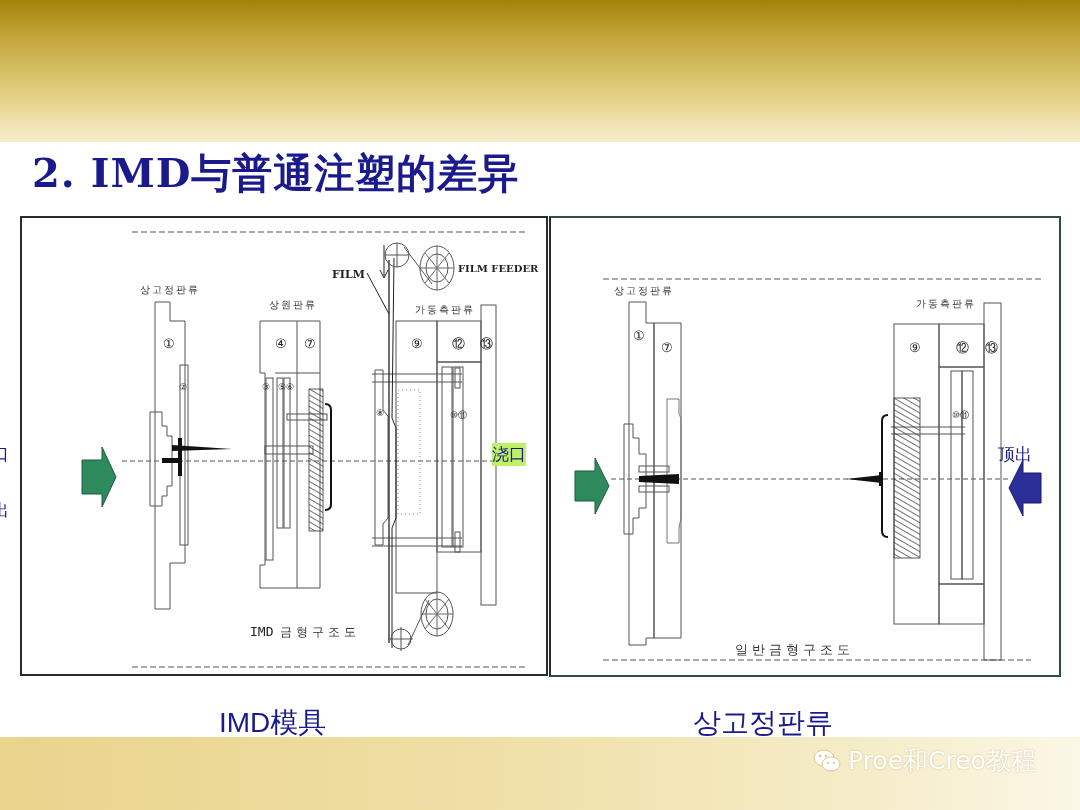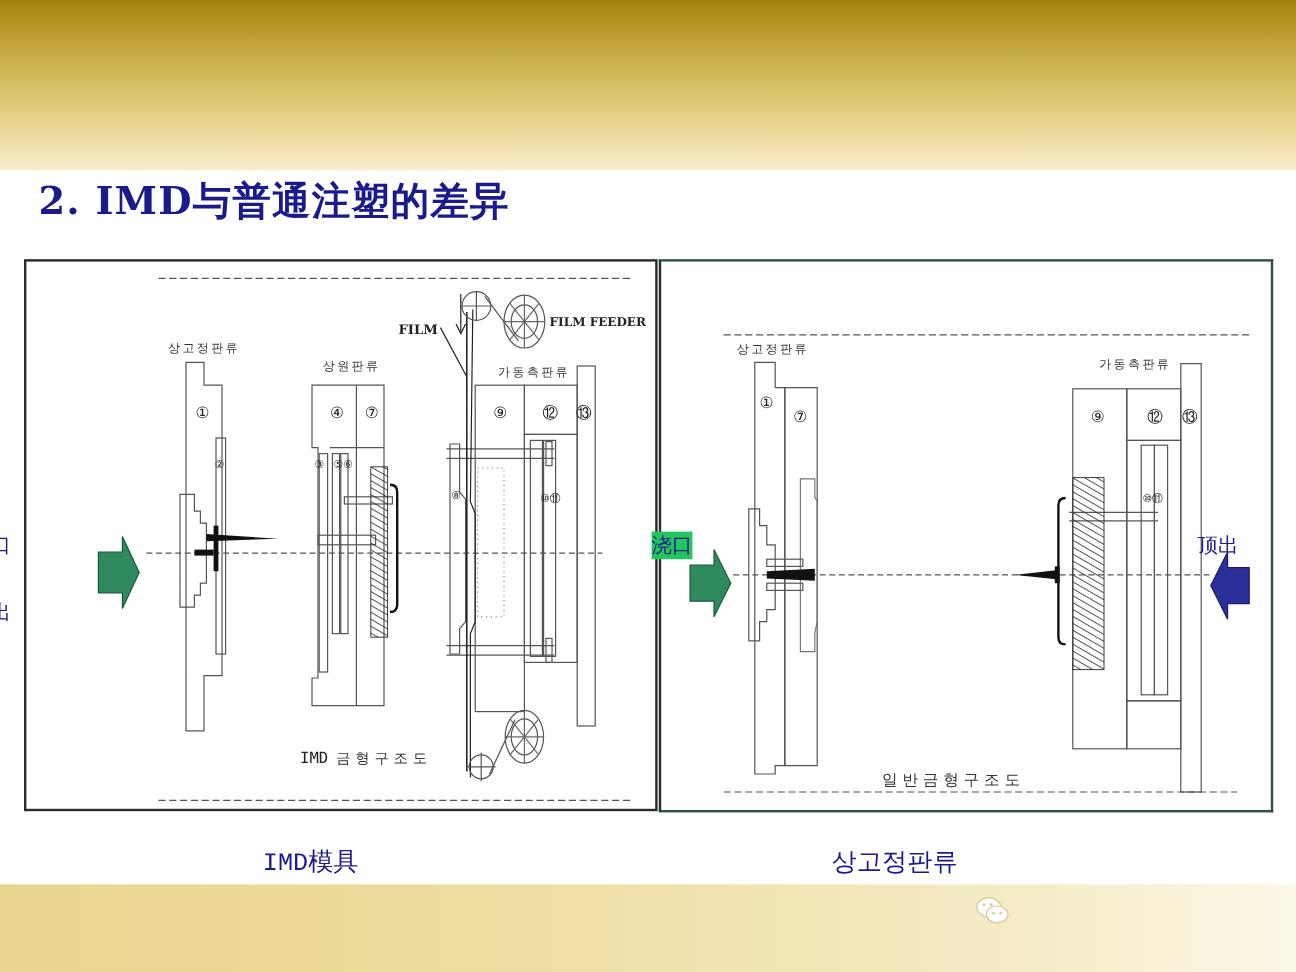--- a/index.html
+++ b/index.html
@@ -1,26 +1,26 @@
 <!DOCTYPE html>
 <html><head>
 <meta charset="utf-8">
 <style>
   html,body{margin:0;padding:0;}
   body{width:1080px;height:810px;position:relative;overflow:hidden;background:#fff;font-family:"DejaVu Sans",sans-serif;}
   .top-band{position:absolute;left:0;top:0;width:1080px;height:142px;
     background:linear-gradient(to bottom,#a2830a 0%,#c2a43a 25%,#d9c56c 55%,#eddc9f 80%,#f7edce 100%);}
   .bottom-band{position:absolute;left:0;top:737px;width:1080px;height:73px;
     background:linear-gradient(to right,#e9d48c 0%,#efdfa6 45%,#f5ecc8 80%,#fbf7e6 100%);}
-  .title{position:absolute;left:32px;top:146px;font-family:"DejaVu Serif",serif;font-weight:bold;font-size:32px;color:#1a1a8c;letter-spacing:1px;white-space:nowrap;}
+  .title{position:absolute;left:32px;top:146px;font-family:"DejaVu Serif",serif;font-weight:bold;font-size:40px;color:#1a1a8c;letter-spacing:1px;white-space:nowrap;}
   .panel{position:absolute;background:#fff;}
   .panel-left{left:20px;top:216px;width:528px;height:460px;border:2px solid #2a2a2a;box-sizing:border-box;}
   .panel-right{left:549px;top:216px;width:512px;height:461px;border:2px solid #2f4f46;border-left:2px solid #2a2a2a;box-sizing:border-box;}
   .panel svg{position:absolute;left:0;top:0;}
-  .caption{position:absolute;top:704px;font-family:Liberation Mono, monospace;font-size:21px;color:#1a1a8c;white-space:nowrap;}
+  .caption{position:absolute;top:704px;font-family:Liberation Sans, sans-serif;font-size:28px;color:#1a1a8c;white-space:nowrap;}
   .side-label{position:absolute;font-family:"DejaVu Serif",serif;font-size:17px;color:#1a1a8c;white-space:nowrap;}
   .watermark{position:absolute;left:812px;top:744px;display:flex;align-items:center;gap:6px;color:#fff;font-size:25px;text-shadow:0 0 2px #c9b88a;white-space:nowrap;}
   .wm-icon{width:30px;height:30px;position:relative;}
   .svgtext-kr{font-family:"DejaVu Sans",sans-serif;font-size:10px;fill:#333;letter-spacing:2px;}
   .svgtext-num{font-family:"DejaVu Serif",serif;font-size:13px;fill:#222;}
   .svgtext-film{font-family:"DejaVu Serif",serif;font-size:11px;font-weight:bold;fill:#222;}
 </style>
 </head>
 <body>
 
@@ -187,32 +187,33 @@
     <text x="358" y="134" class="svgtext-num">⑨</text>
     <text x="405" y="134" class="svgtext-num">⑫</text>
     <text x="434" y="134" class="svgtext-num">⑬</text>
     <text x="401" y="200" class="svgtext-num" style="font-size:9px">⑩⑪</text>
     <text x="184" y="436" class="svgtext-kr" style="font-size:13px;letter-spacing:4px">일반금형구조도</text>
   </svg>
 </div>
 
 <div class="side-label" style="left:-8px;top:443px;">口</div>
 <div class="side-label" style="left:-8px;top:499px;">出</div>
-<div class="side-label" style="left:543px;top:443px;background:#22c55e;">浇口</div>
+<div class="side-label" style="left:492px;top:443px;background:#bef264;">浇口</div>
 <div class="side-label" style="left:998px;top:443px;">顶出</div>
 
 <div class="caption" style="left:219px;">IMD模具</div>
 <div class="caption" style="left:693px;">상고정판류</div>
 
 <div class="bottom-band"></div>
 
 <div class="watermark">
   <span class="wm-icon">
     <svg width="30" height="30" viewBox="0 0 30 30">
       <ellipse cx="12" cy="12" rx="10" ry="8" fill="#fff" stroke="#d8c890" stroke-width="1"></ellipse>
       <ellipse cx="19" cy="18" rx="9" ry="7" fill="#fff" stroke="#d8c890" stroke-width="1"></ellipse>
       <circle cx="8" cy="10" r="1.3" fill="#d8c890"></circle>
         <circle cx="14" cy="10" r="1.3" fill="#d8c890"></circle>
       <circle cx="16" cy="17" r="1.1" fill="#d8c890"></circle>
         <circle cx="22" cy="17" r="1.1" fill="#d8c890"></circle>
     </svg>
   </span>
+  <span>Proe和Creo教程</span>
 </div>
 
 </body></html>

